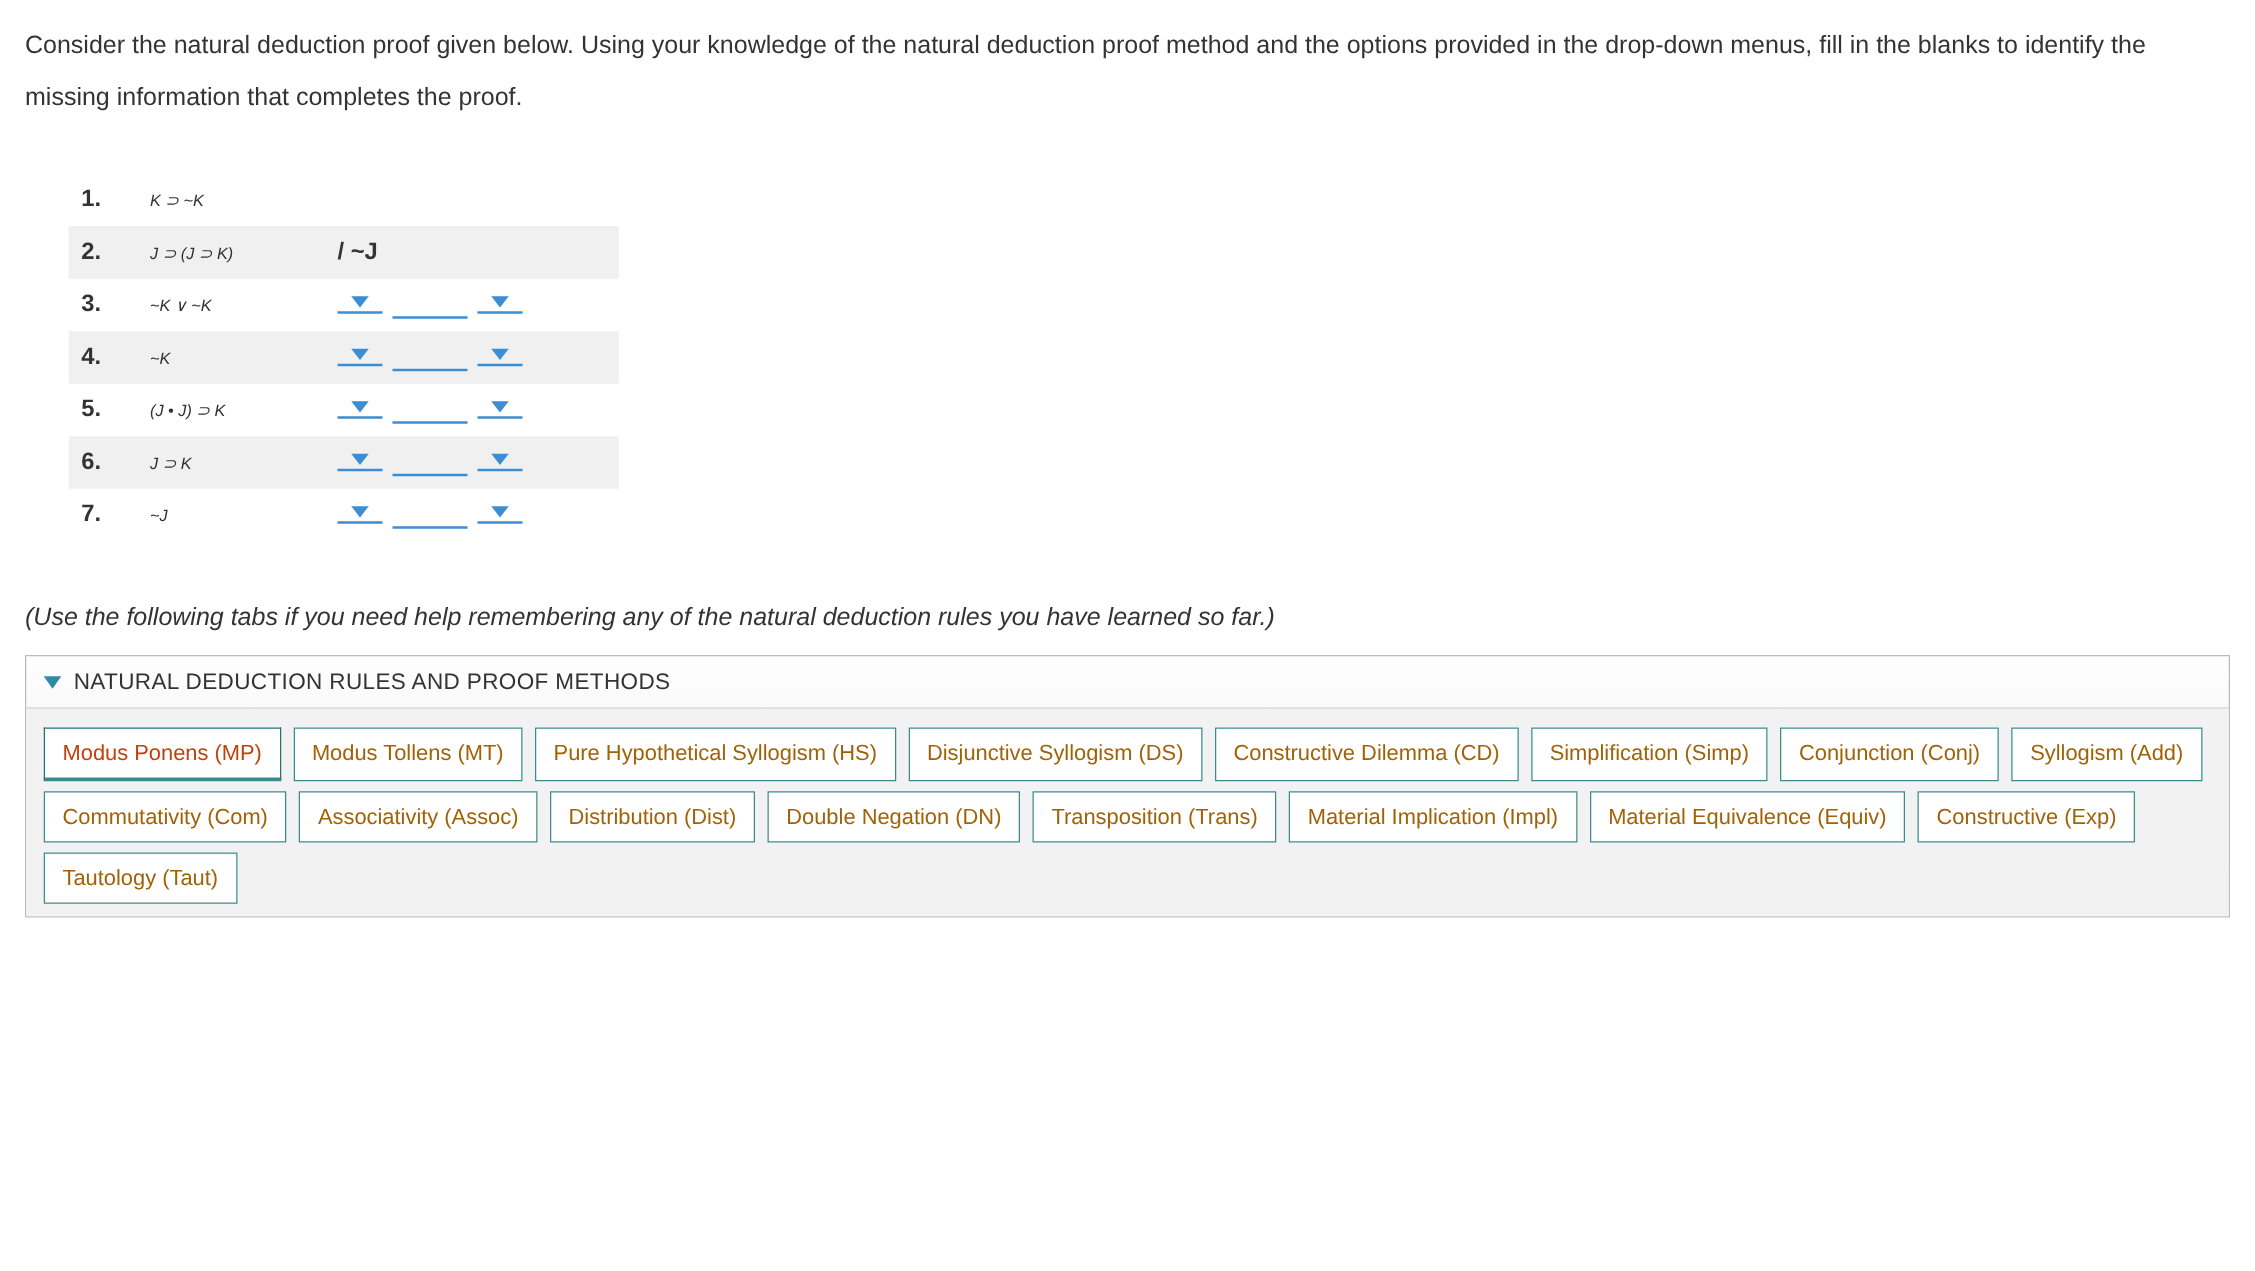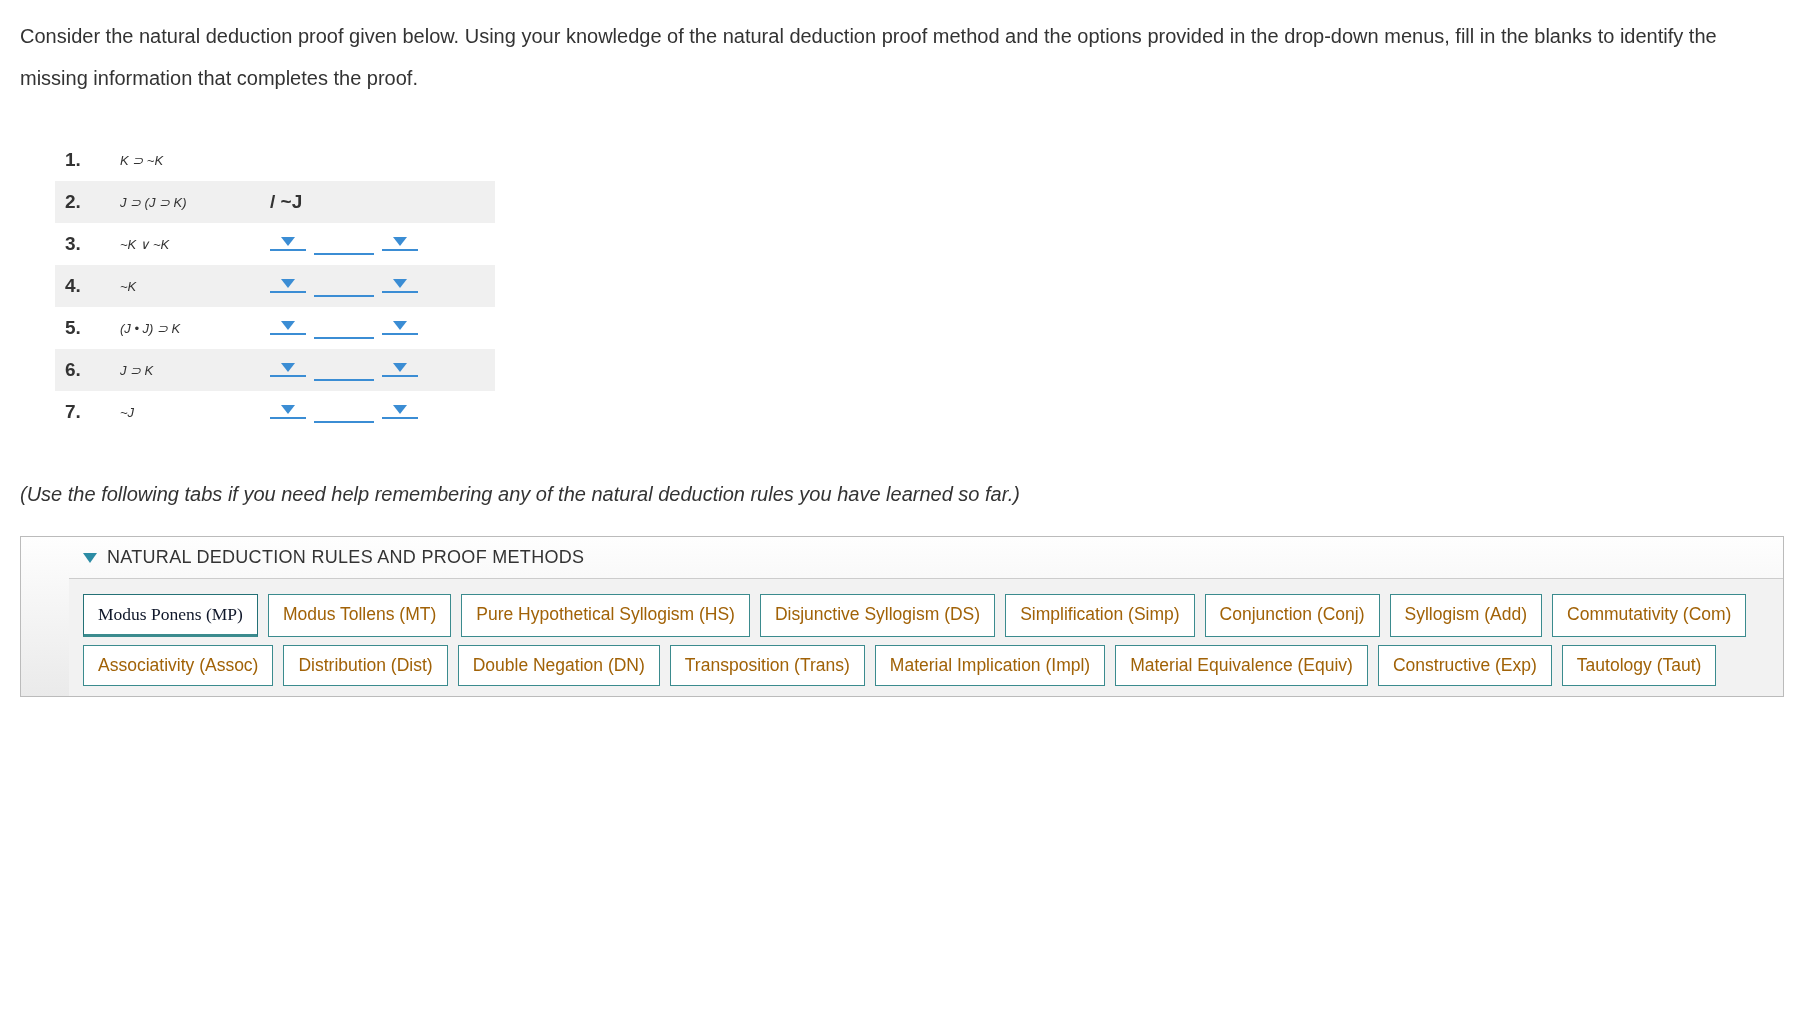--- a/index.html
+++ b/index.html
@@ -70,26 +70,25 @@
     .triangle-down {
       width: 0;
       height: 0;
       border-left: 7px solid transparent;
       border-right: 7px solid transparent;
       border-top: 9px solid #3b8dd4;
     }
     .help-text {
       font-style: italic;
       font-size: 20px;
-      margin-bottom: 30px;
+      margin-bottom: 18px;
     }
     .rules-panel {
       border: 1px solid #bbb;
       background: linear-gradient(#fefefe, #eaeaea);
-      padding-left: 48px;
     }
     .rules-header {
       display: flex;
       align-items: center;
       gap: 10px;
       padding: 10px 14px;
       font-size: 18px;
       letter-spacing: 0.3px;
       border-bottom: 1px solid #ccc;
     }
@@ -112,23 +111,22 @@
       background: #fff;
       color: #a16207;
       padding: 9px 14px;
       font-size: 17.5px;
       cursor: pointer;
       white-space: nowrap;
     }
     .rule-tab.active {
       border: 1px solid #247176;
       border-bottom: 3px solid #3b8b8e;
-      color: #0f172a;
+      color: #c2410c;
       font-weight: 500;
-      font-family: Liberation Serif, serif;
     }
   </style>
 </head>
 <body>
 
 <div class="instructions">Consider the natural deduction proof given below. Using your knowledge of the natural deduction proof method and the options provided in the drop-down menus, fill in the blanks to identify the missing information that completes the proof.</div>
 
 <div class="proof-table">
 
   <div class="proof-row">
@@ -218,20 +216,21 @@
 <div class="rules-panel">
   <div class="rules-header">
     <div class="tri"></div>
     <span>NATURAL DEDUCTION RULES AND PROOF METHODS</span>
   </div>
   <div class="tabs-container">
     <div class="rule-tab active">Modus Ponens (MP)</div>
     <div class="rule-tab">Modus Tollens (MT)</div>
     <div class="rule-tab">Pure Hypothetical Syllogism (HS)</div>
     <div class="rule-tab">Disjunctive Syllogism (DS)</div>
+    <div class="rule-tab">Constructive Dilemma (CD)</div>
     <div class="rule-tab">Simplification (Simp)</div>
     <div class="rule-tab">Conjunction (Conj)</div>
     <div class="rule-tab">Syllogism (Add)</div>
     <div class="rule-tab">Commutativity (Com)</div>
     <div class="rule-tab">Associativity (Assoc)</div>
     <div class="rule-tab">Distribution (Dist)</div>
     <div class="rule-tab">Double Negation (DN)</div>
     <div class="rule-tab">Transposition (Trans)</div>
     <div class="rule-tab">Material Implication (Impl)</div>
     <div class="rule-tab">Material Equivalence (Equiv)</div>

